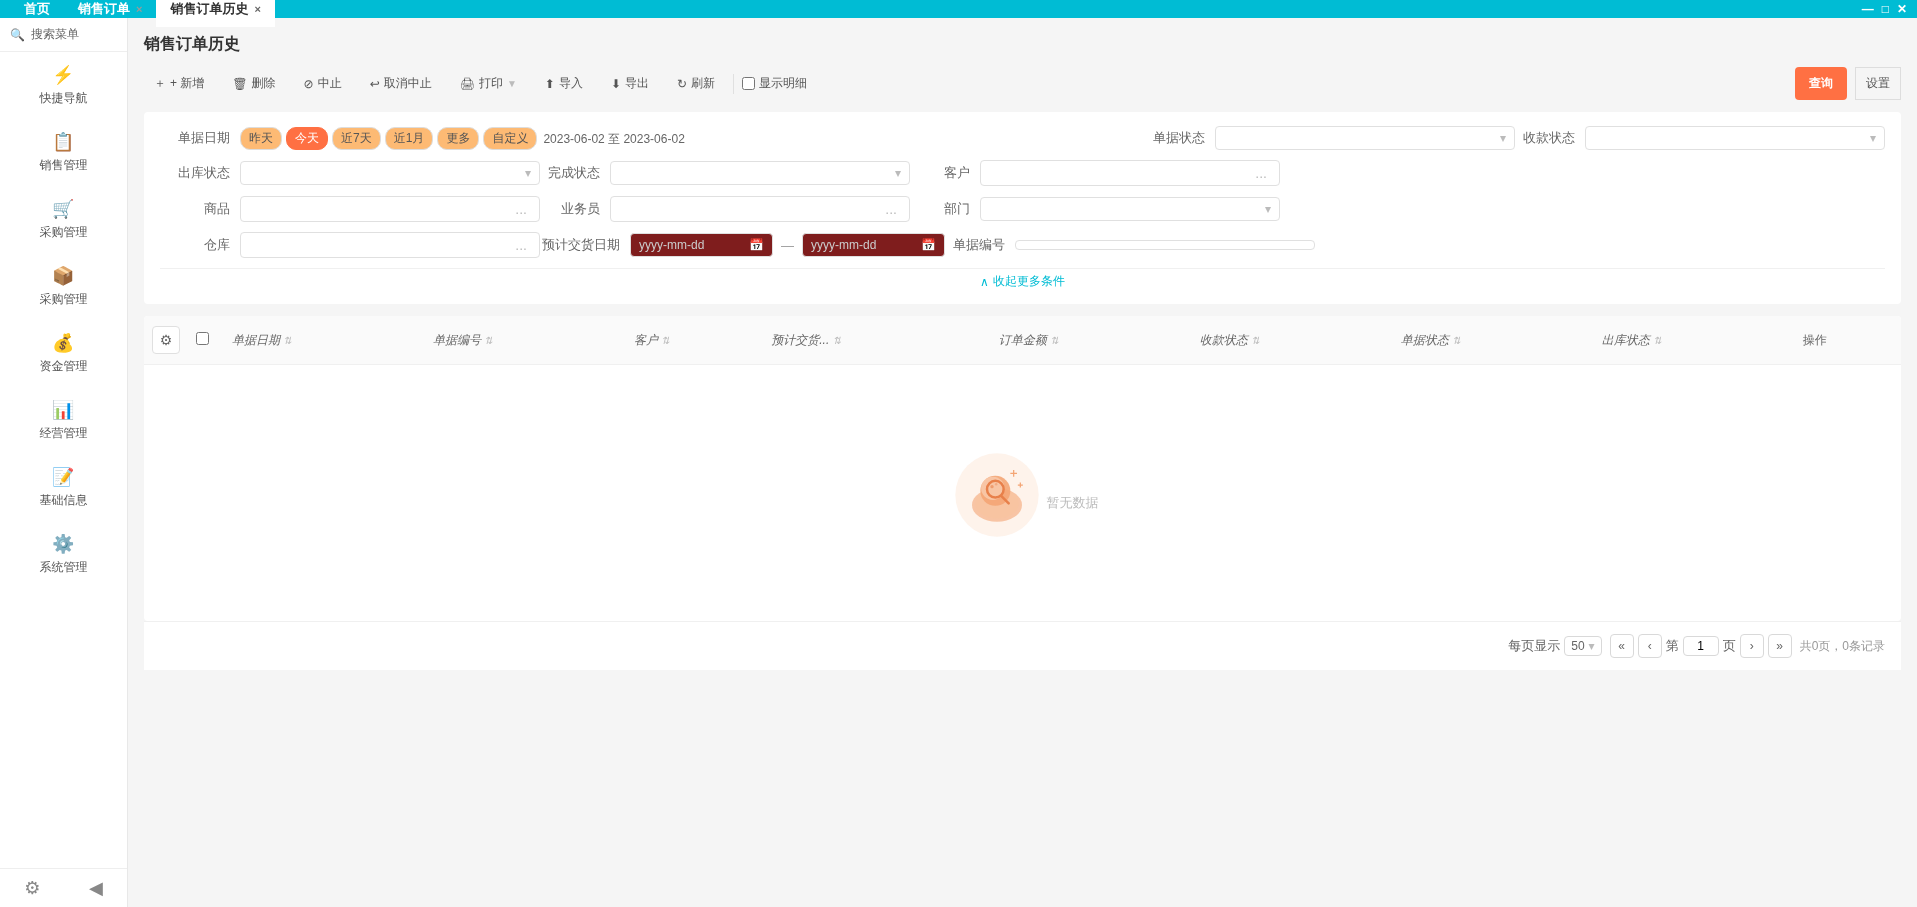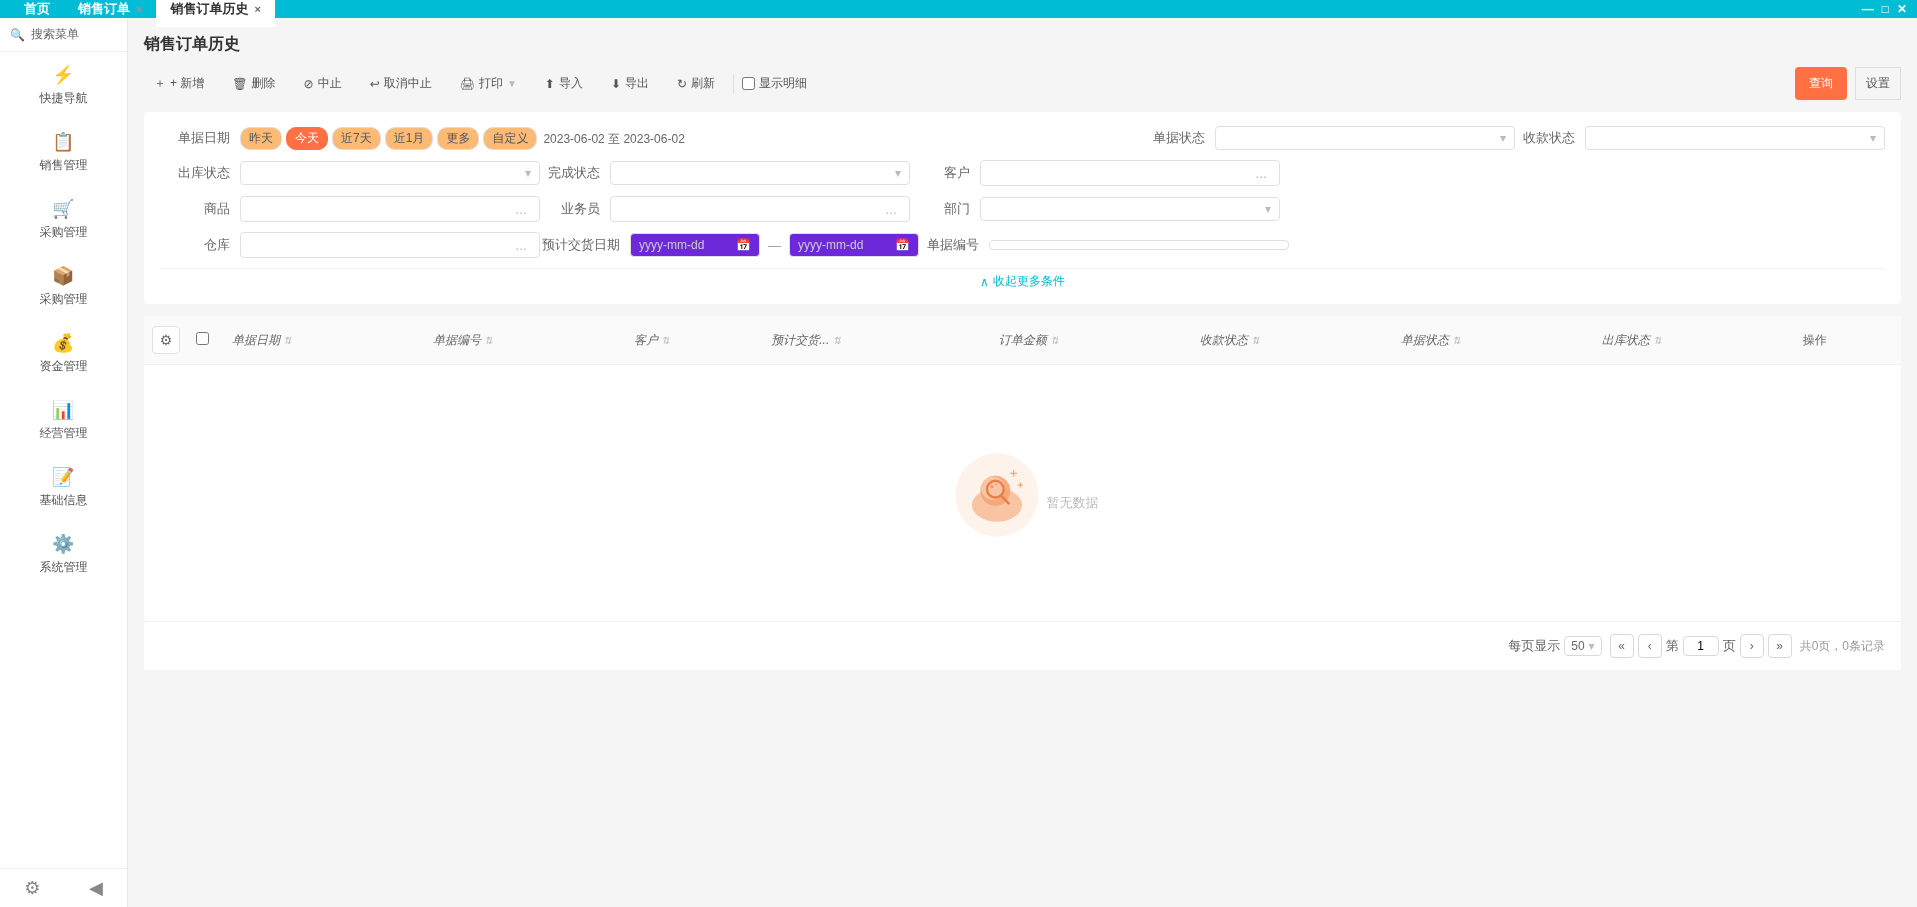--- a/index.html
+++ b/index.html
@@ -28,41 +28,41 @@
 
     
     .content { flex: 1; overflow-y: auto; background: #f5f5f5; padding: 16px; }
 
     
     .page-title { font-size: 16px; font-weight: bold; color: #333; margin-bottom: 12px; }
 
     
     .toolbar { display: flex; align-items: center; gap: 8px; margin-bottom: 12px; flex-wrap: wrap; }
     .toolbar-btn { display: flex; align-items: center; gap: 4px; padding: 5px 10px; border: none; background: transparent; cursor: pointer; font-size: 12px; color: #555; }
-    .toolbar-btn.primary { background: #ff7043; color: #fff; border-radius: 4px; padding: 8px 14px; }
+    .toolbar-btn.primary { background: #ff7043; color: #fff; border-radius: 4px; padding: 8px 14px; font-weight: bold; }
     .toolbar-btn.outline { border: 1px solid #ddd; border-radius: 0; }
     .toolbar-divider { width: 1px; height: 20px; background: #e0e0e0; }
     .show-detail-check { display: flex; align-items: center; gap: 4px; font-size: 12px; color: #555; }
     .show-detail-check input { cursor: pointer; }
 
     
     .filter-panel { background: #fff; border-radius: 4px; padding: 14px 16px; margin-bottom: 12px; }
     .filter-row { display: flex; align-items: center; margin-bottom: 10px; gap: 0; }
     .filter-row:last-child { margin-bottom: 0; }
     .filter-label { width: 80px; color: #666; font-size: 13px; flex-shrink: 0; text-align: right; padding-right: 10px; }
     .filter-control { flex: 1; display: flex; align-items: center; gap: 6px; }
     .date-quick { display: flex; align-items: center; gap: 4px; }
     .date-btn { padding: 2px 8px; border-radius: 10px; border: 1px solid #ddd; background: #fdba74; cursor: pointer; font-size: 12px; color: #555; }
     .date-btn.active { background: #ff7043; color: #fff; border-color: #ff7043; }
     .date-range { font-size: 12px; color: #666; margin-top: 2px; }
     .select-control { border: 1px solid #e0e0e0; border-radius: 4px; padding: 4px 8px; background: #fff; min-width: 160px; display: flex; align-items: center; justify-content: space-between; cursor: pointer; font-size: 12px; color: #999; }
     .select-control .arrow { color: #bbb; }
     .input-control { border: 1px solid #e0e0e0; border-radius: 4px; padding: 4px 8px; background: #fff; min-width: 160px; font-size: 12px; color: #999; display: flex; align-items: center; justify-content: space-between; cursor: pointer; }
     .ellipsis-btn { color: #bbb; font-size: 14px; cursor: pointer; padding: 0 4px; }
-    .date-input { border: 1px solid #e0e0e0; border-radius: 4px; padding: 4px 8px; background: #6d28d9; width: 130px; font-size: 12px; color: #bbb; display: flex; align-items: center; justify-content: space-between; }
+    .date-input { border: 1px solid #e0e0e0; border-radius: 4px; padding: 4px 8px; background: #7f1d1d; width: 143px; font-size: 12px; color: #bbb; display: flex; align-items: center; justify-content: space-between; }
     .date-separator { padding: 0 4px; color: #999; }
     .collapse-row { display: flex; justify-content: center; align-items: center; gap: 4px; color: #00bcd4; font-size: 12px; cursor: pointer; padding-top: 4px; border-top: 1px solid #f0f0f0; margin-top: 4px; }
 
     
     .table-wrapper { background: #fff; border-radius: 4px; overflow: hidden; }
     .settings-btn { width: 28px; height: 28px; border: 1px solid #e0e0e0; border-radius: 4px; display: flex; align-items: center; justify-content: center; cursor: pointer; font-size: 14px; color: #666; background: #fff; }
     table { width: 100%; border-collapse: collapse; }
     thead tr { background: #fafafa; border-bottom: 1px solid #f0f0f0; }
     thead th { padding: 10px 8px; font-size: 12px; color: #666; font-weight: normal; text-align: left; border-bottom: 1px solid #f0f0f0; white-space: nowrap; }
     thead th.sortable { cursor: pointer; font-style: italic; }

